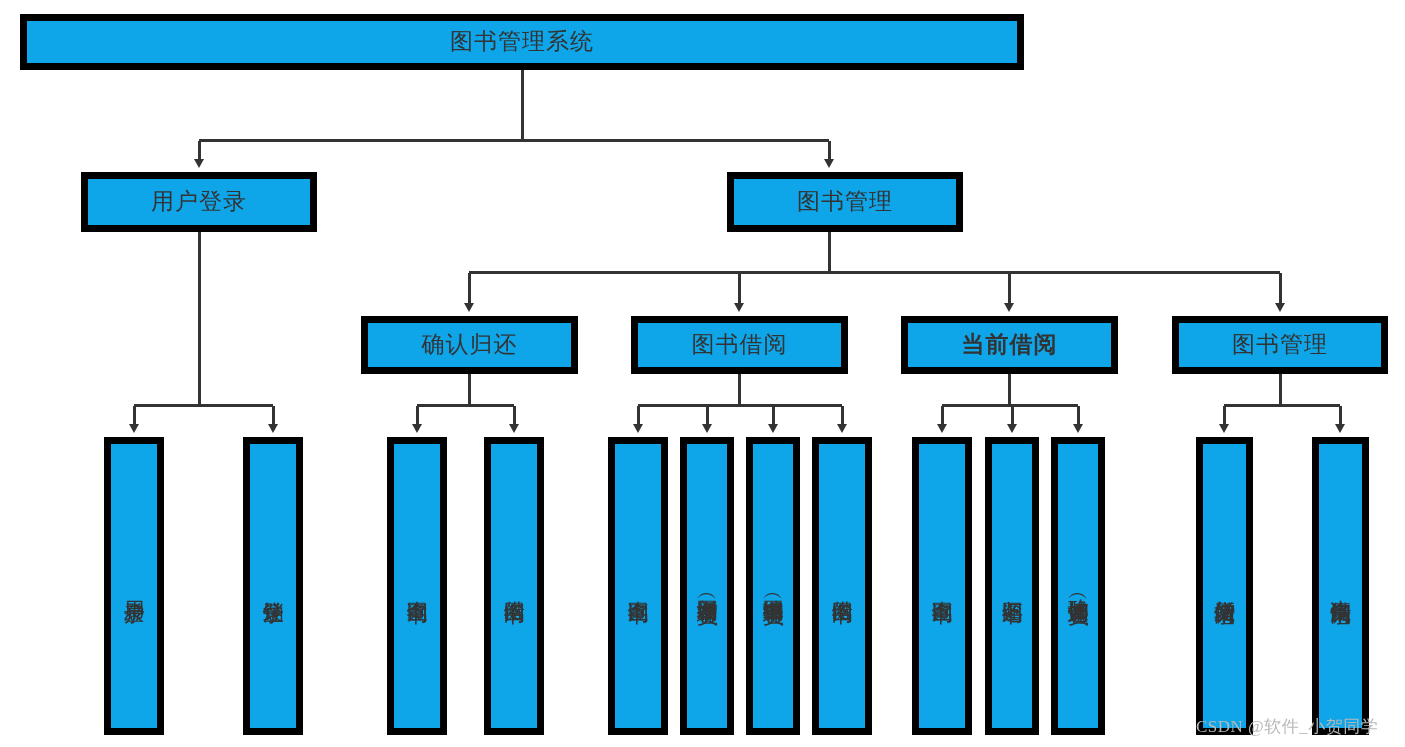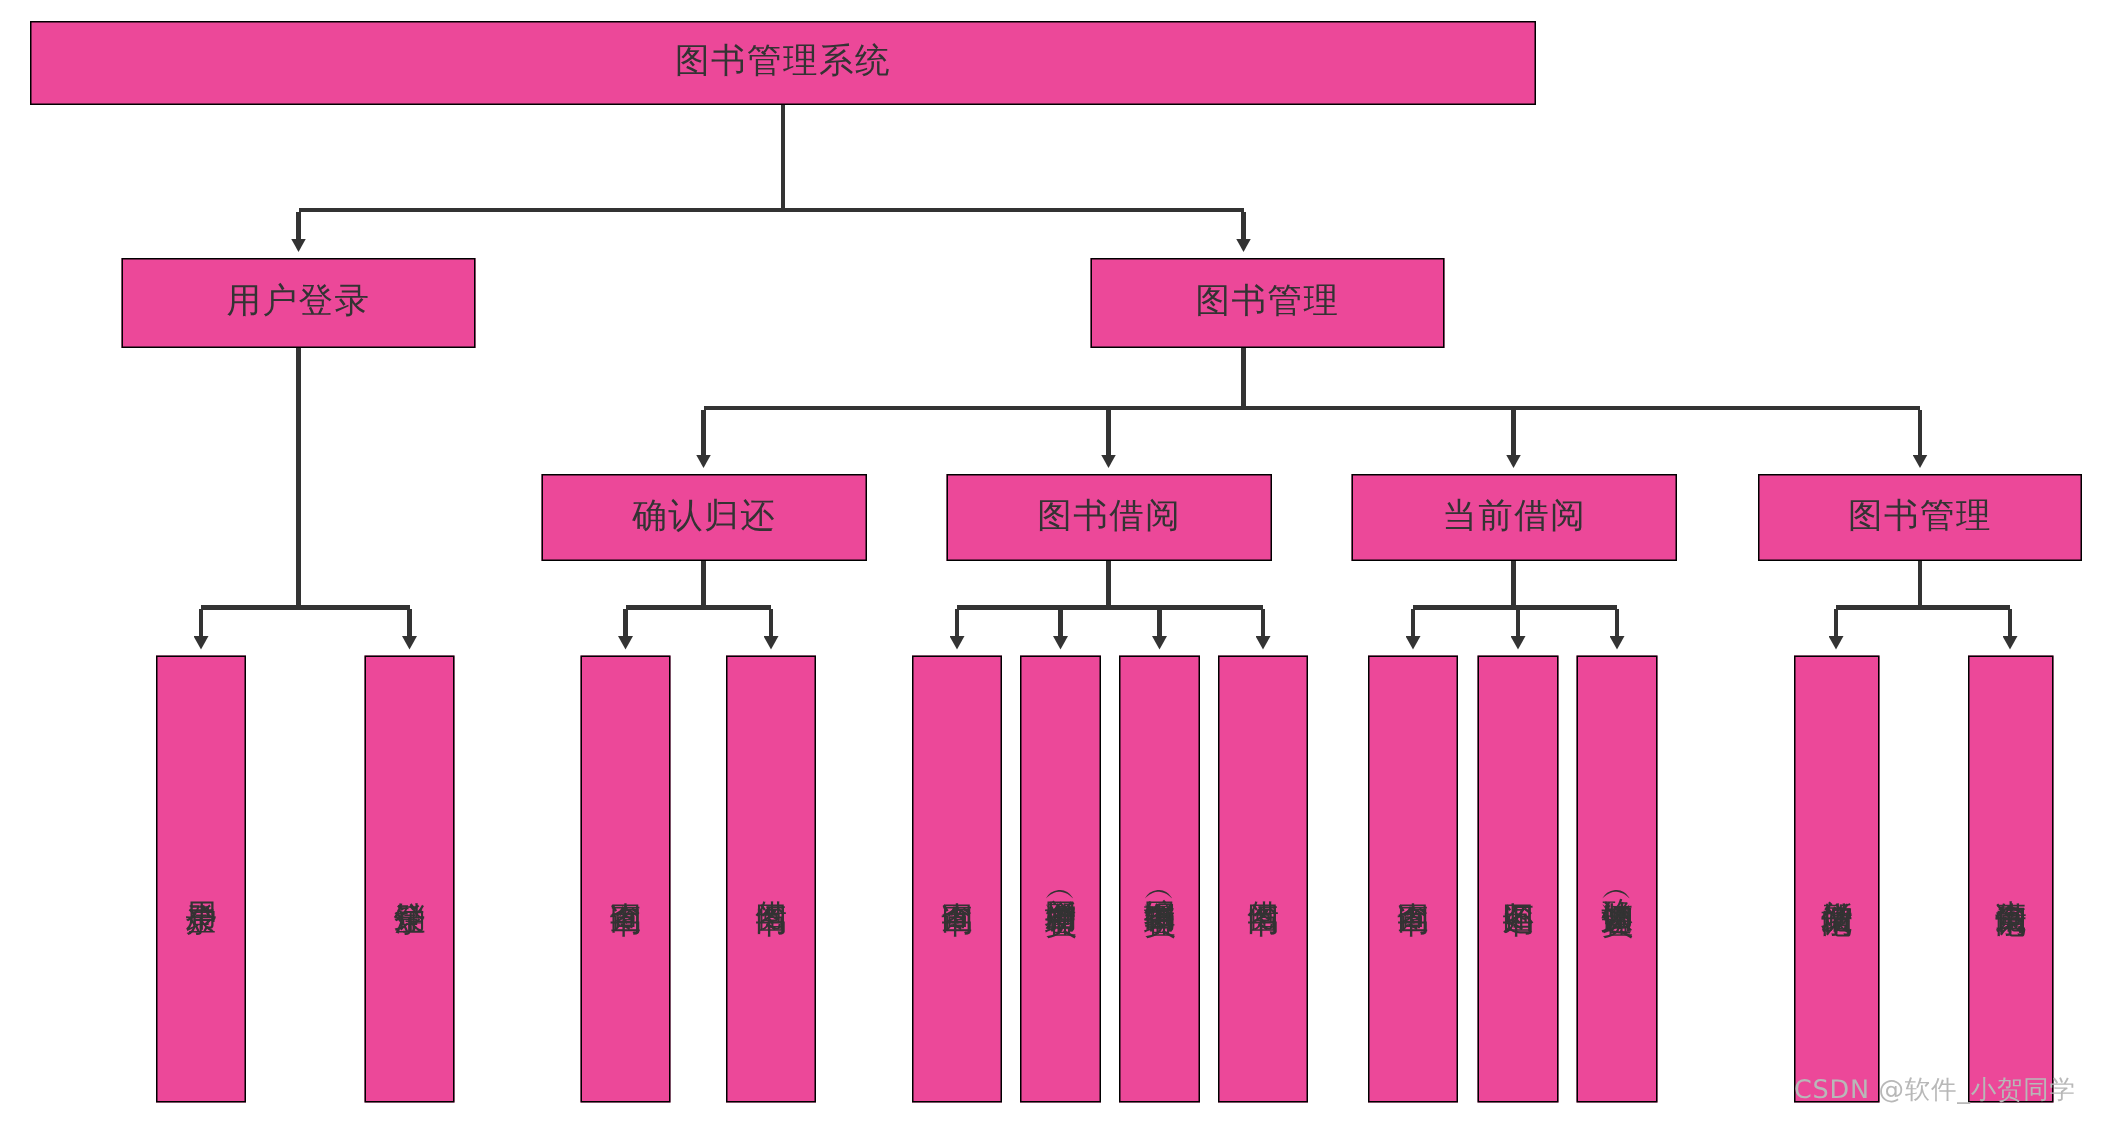--- a/index.html
+++ b/index.html
@@ -22,22 +22,22 @@
     position: absolute;
     left: 0;
     top: 0;
     width: 1405px;
     height: 747px;
     pointer-events: none;
   }
   .node {
     position: absolute;
     box-sizing: border-box;
-    background: #ec4899;
-    border: 1px solid #000000;
+    background: #0ea5e9;
+    border: 7px solid #000000;
     display: flex;
     align-items: center;
     justify-content: center;
     color: #333333;
   }
   .node-h {
     font-size: 23px;
     line-height: 1.1;
     letter-spacing: 1px;
     white-space: nowrap;
@@ -54,20 +54,21 @@
   .node-label {
     display: block;
   }
   .watermark {
     position: absolute;
     color: #b8b8b8;
     font-size: 17px;
     letter-spacing: 0.5px;
     white-space: nowrap;
     user-select: none;
+    font-family: Liberation Serif, serif;
   }
 </style>
 </head>
 <body>
 
 <div id="diagram-canvas">
 
   <svg id="edges-layer" viewBox="0 0 1405 747" width="1405" height="747" xmlns="http://www.w3.org/2000/svg">
     <defs>
       <marker id="arrow" markerWidth="9" markerHeight="10" refX="1" refY="5" orient="auto" markerUnits="userSpaceOnUse">
@@ -128,21 +129,21 @@
   <div class="node node-h" style="left:711px; top:172px; width:236px; height:60px;margin-left:16px;">
     <span class="node-label">图书管理</span>
   </div>
 
   <div class="node node-h" style="left:361px; top:316px; width:217px; height:58px;">
     <span class="node-label">确认归还</span>
   </div>
   <div class="node node-h" style="left:631px; top:316px; width:217px; height:58px;text-align:center;">
     <span class="node-label">图书借阅</span>
   </div>
-  <div class="node node-h" style="left:901px; top:316px; width:217px; height:58px;">
+  <div class="node node-h" style="left:901px; top:316px; width:217px; height:58px;font-weight:bold;">
     <span class="node-label">当前借阅</span>
   </div>
   <div class="node node-h" style="left:1172px; top:316px; width:216px; height:58px;">
     <span class="node-label">图书管理</span>
   </div>
 
   <div class="node node-v" style="left:104px; top:437px; width:60px; height:298px;">
     <span class="node-label">用户登录</span>
   </div>
   <div class="node node-v" style="left:243px; top:437px; width:60px; height:298px;">

